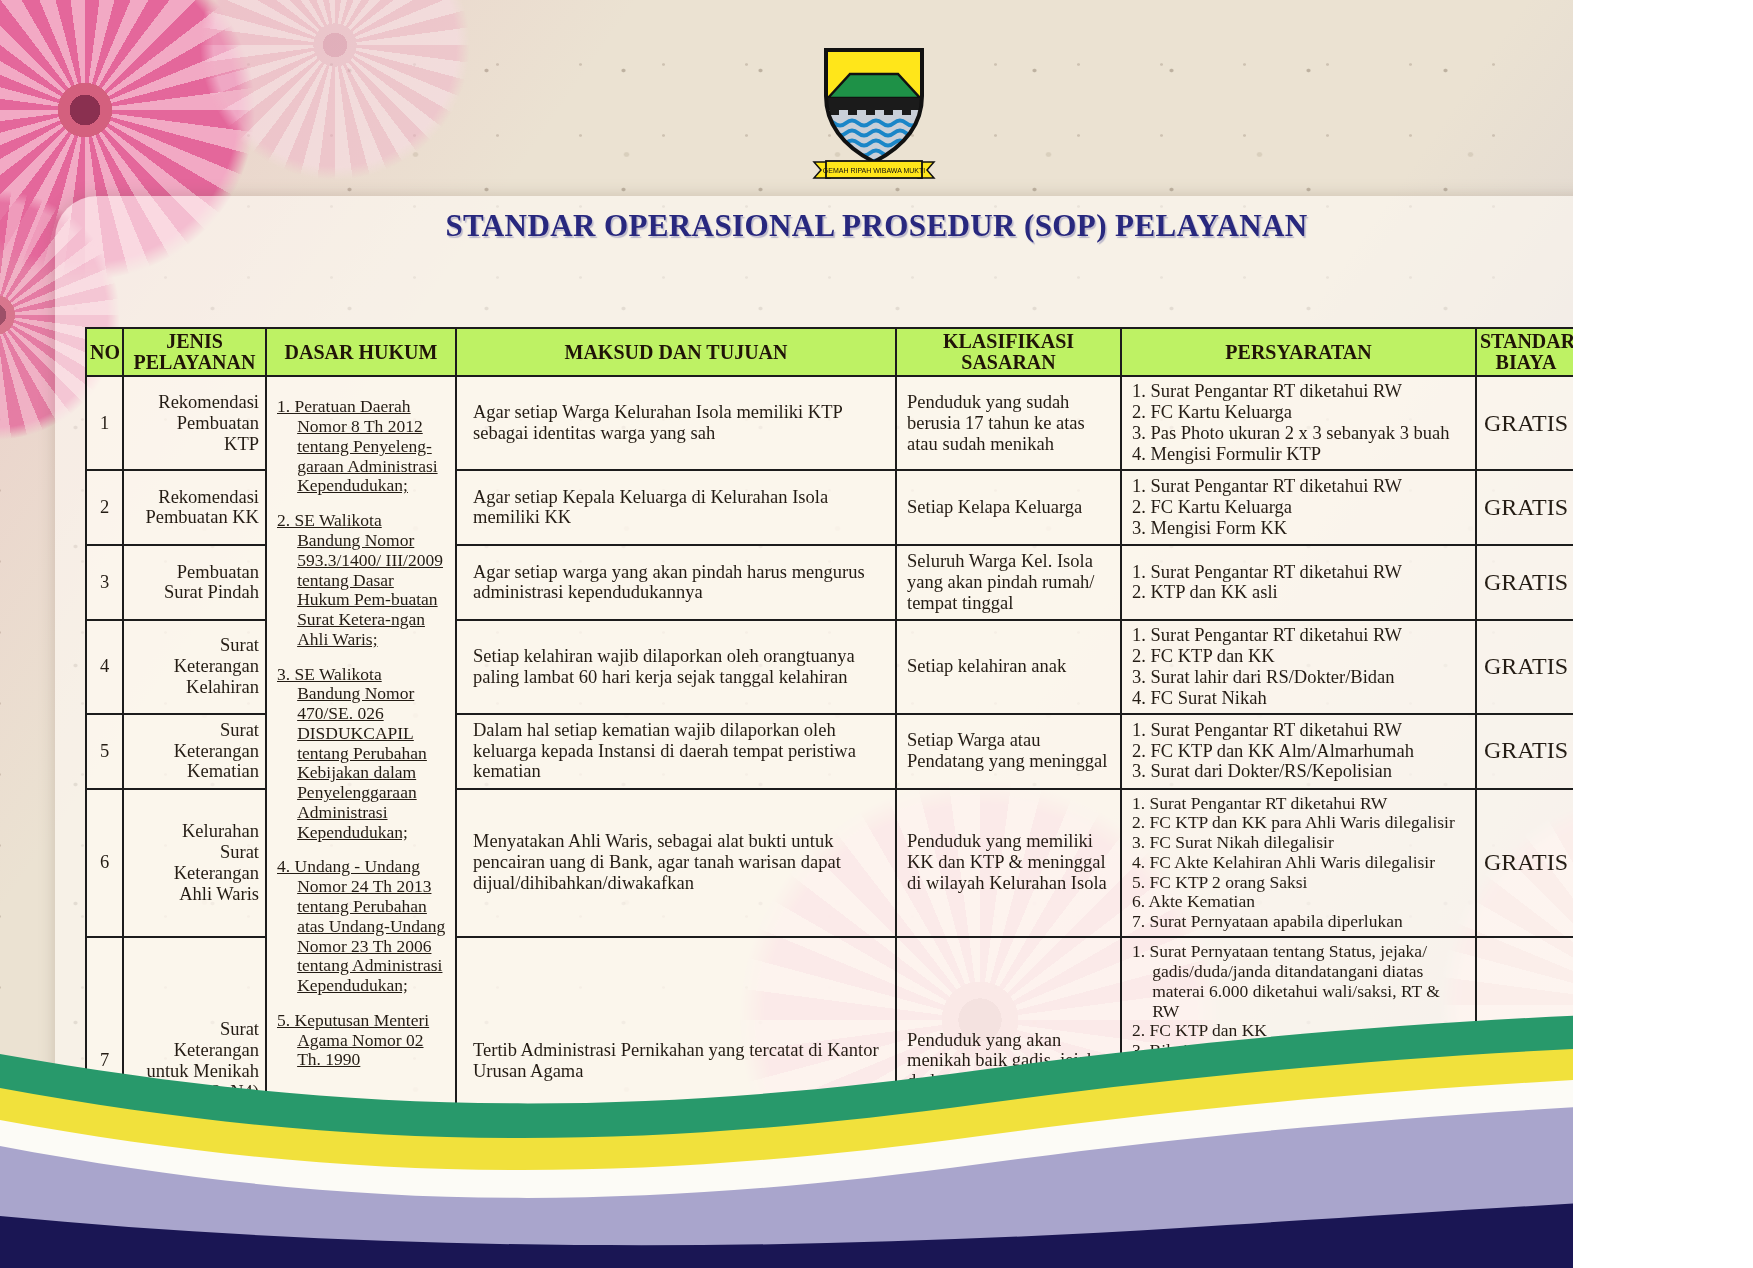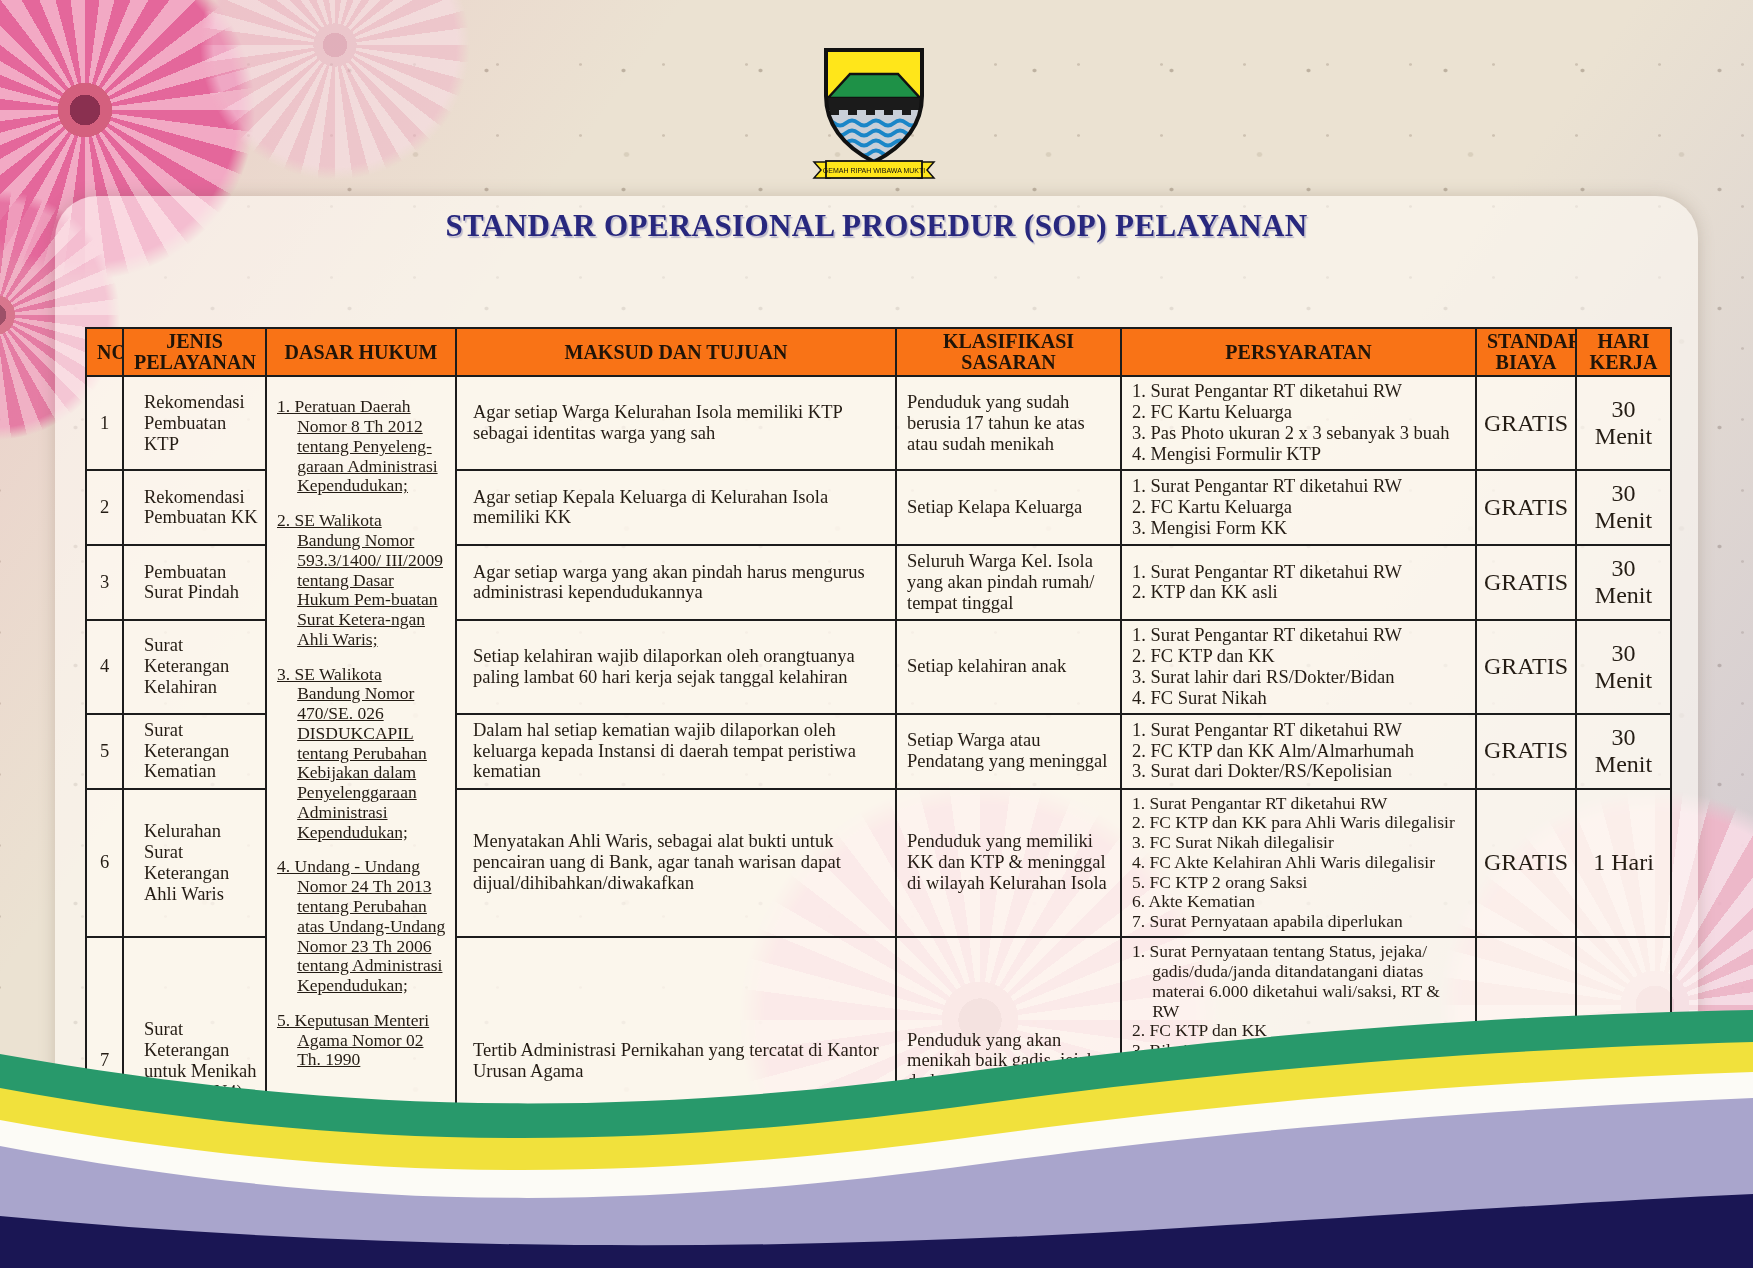--- a/index.html
+++ b/index.html
@@ -1,17 +1,17 @@
 <!DOCTYPE html>
 <html><head>
 <meta charset="utf-8">
 <style>
   html,body { margin:0; padding:0; }
   .page {
-    position:relative; width:1753px; height:1268px; overflow:hidden;
+    position:relative; width:1573px; height:1268px; overflow:hidden;
     background-color:#EBE2D2;
     font-family:"Liberation Serif","DejaVu Serif",serif;
   }
   
   .page::before {
     content:""; position:absolute; inset:0; z-index:1; pointer-events:none;
     background-image:
       radial-gradient(rgba(70,50,30,0.28) 1.4px, transparent 2.6px),
       radial-gradient(rgba(70,50,30,0.18) 1px, transparent 2px),
       radial-gradient(rgba(90,70,40,0.12) 2px, transparent 3.4px);
@@ -52,29 +52,29 @@
     box-shadow:0 0 16px rgba(110,90,70,0.25);
   }
   .title-wrap { position:absolute; left:55px; top:206px; width:1643px; text-align:center; z-index:5; color:#28287E; }
   .title-line { margin:0; font-weight:bold; font-size:31px; line-height:40px; letter-spacing:0.4px;
     text-shadow:1.5px 1.5px 1px rgba(120,120,170,0.45); }
 
   table.sop { position:absolute; left:85px; top:327px; width:1585px; z-index:5;
     border-collapse:collapse; table-layout:fixed; }
   .sop th, .sop td { border:2px solid #1c1c1c; overflow:hidden; }
   .sop th {
-    background:#f97316; color:#201408; font-size:20px; font-weight:bold;
-    line-height:1.06; padding:2px 10px; text-align:center;
+    background:#bef264; color:#201408; font-size:20px; font-weight:bold;
+    line-height:1.06; padding:2px 3px; text-align:center;
   }
   .sop td {
     background:rgba(255,250,241,0.55); color:#241c14;
     font-size:18.5px; line-height:1.13; vertical-align:middle; padding:4px 6px;
   }
   td.c-no { text-align:center; }
-  td.c-jenis { padding-left:20px; }
+  td.c-jenis { padding-left:20px;text-align:right; }
   td.c-dasar { vertical-align:top; padding:20px 6px 6px 10px; font-size:17.5px;text-decoration:underline; }
   .law { padding-left:1.15em; text-indent:-1.15em; margin:0 0 15px 0; }
   td.c-maksud { padding-left:16px; padding-right:12px; }
   td.c-klas { padding-left:10px; }
   td.c-req { padding-left:10px; padding-right:4px; }
   .req { padding-left:1.15em; text-indent:-1.15em; }
   td.c-mid { text-align:center; font-size:24px; }
 </style>
 </head>
 <body>

